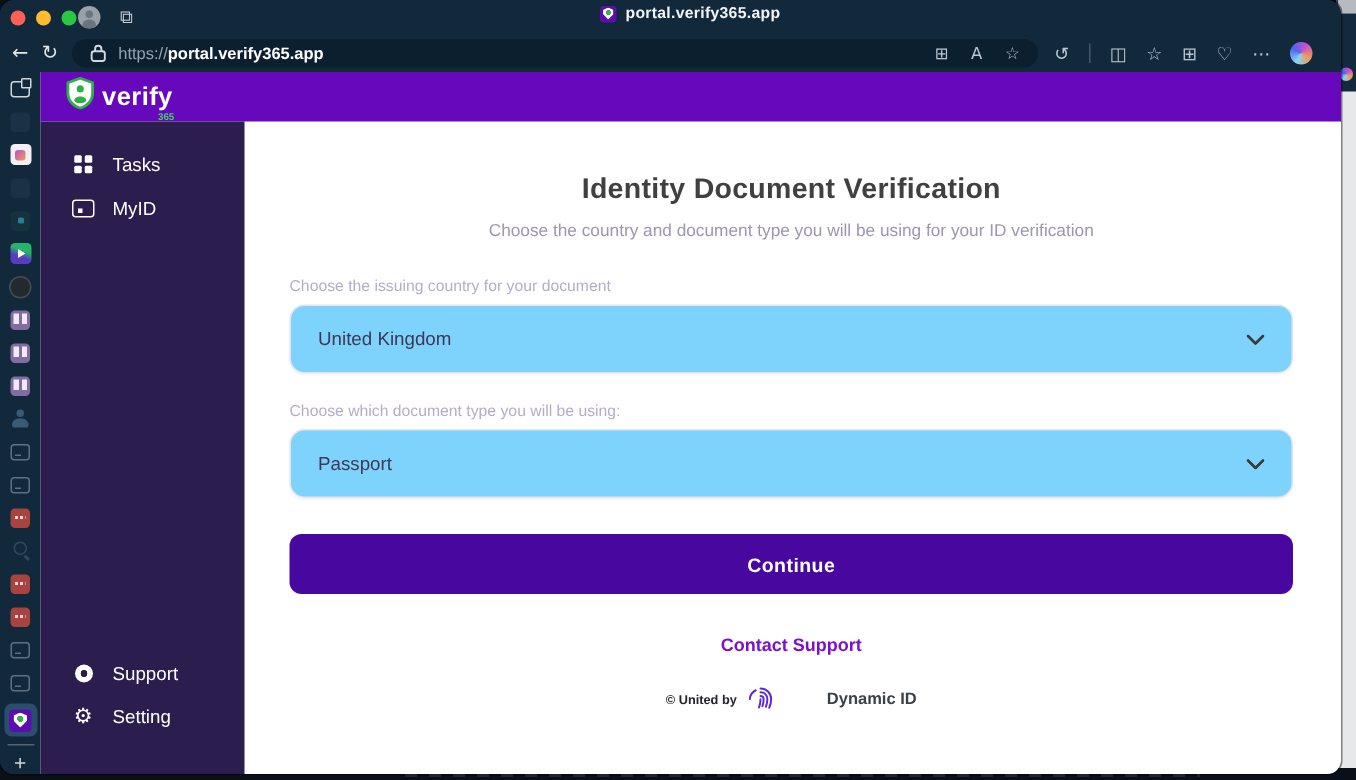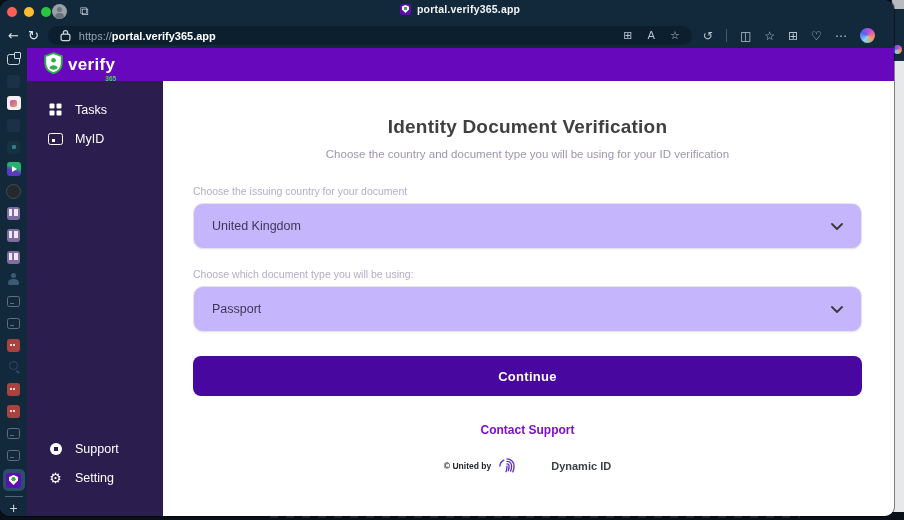--- a/index.html
+++ b/index.html
@@ -112,21 +112,21 @@
   .icon-myid::after{content:"";position:absolute;left:4px;bottom:4px;width:3px;height:3px;background:#fff;}
   .icon-support::before{content:"";display:block;width:12px;height:12px;border-radius:50%;
     background:radial-gradient(circle at 50% 50%,var(--sidebar_purple) 0 2.2px,#fff 2.4px);}
   .icon-setting{font-size:14px;color:#fff;line-height:1;font-family:"DejaVu Sans",sans-serif;}
 
   .main{flex:1;padding:0 32px 0 30px;display:flex;flex-direction:column;min-width:0;}
   .main h1{margin:0;padding-top:35px;text-align:center;font-size:19px;font-weight:600;color:#404040;letter-spacing:.2px;}
   .subtitle{margin:10px 0 0;text-align:center;font-size:11.5px;color:#9d96ae;}
   .flabel{margin:25px 0 0;font-size:10.5px;color:#b5adc6;}
   .flabel.second{margin-top:19px;}
-  .select{margin-top:6px;height:44px;border:1px solid #e6e3ed;border-radius:10px;background:#c4b5fd;
+  .select{margin-top:6px;height:44px;border:1px solid #e6e3ed;border-radius:10px;background:#7dd3fc;
     display:flex;align-items:center;justify-content:space-between;padding:0 18px;font-size:12.5px;color:#3e3856;
     box-shadow:0 1px 2px rgba(40,30,80,.05);cursor:pointer;}
   .continue{margin-top:24px;height:40px;border:none;border-radius:8px;background:var(--button_purple);
     color:#fff;font-size:13px;font-weight:bold;letter-spacing:.3px;cursor:pointer;font-family:inherit;}
   .support-link{margin-top:27px;text-align:center;color:var(--link_purple);font-size:12px;font-weight:600;
     cursor:pointer;text-decoration:none;}
   .powered{margin-top:19px;display:flex;align-items:center;justify-content:center;gap:6px;}
   .powered-text{font-size:8.5px;font-weight:bold;color:#23252b;}
   .fp{color:var(--fingerprint_purple);display:flex;align-items:center;}
   .powered-brand{font-size:11px;color:#3c4148;font-weight:600;margin-left:28px;}

